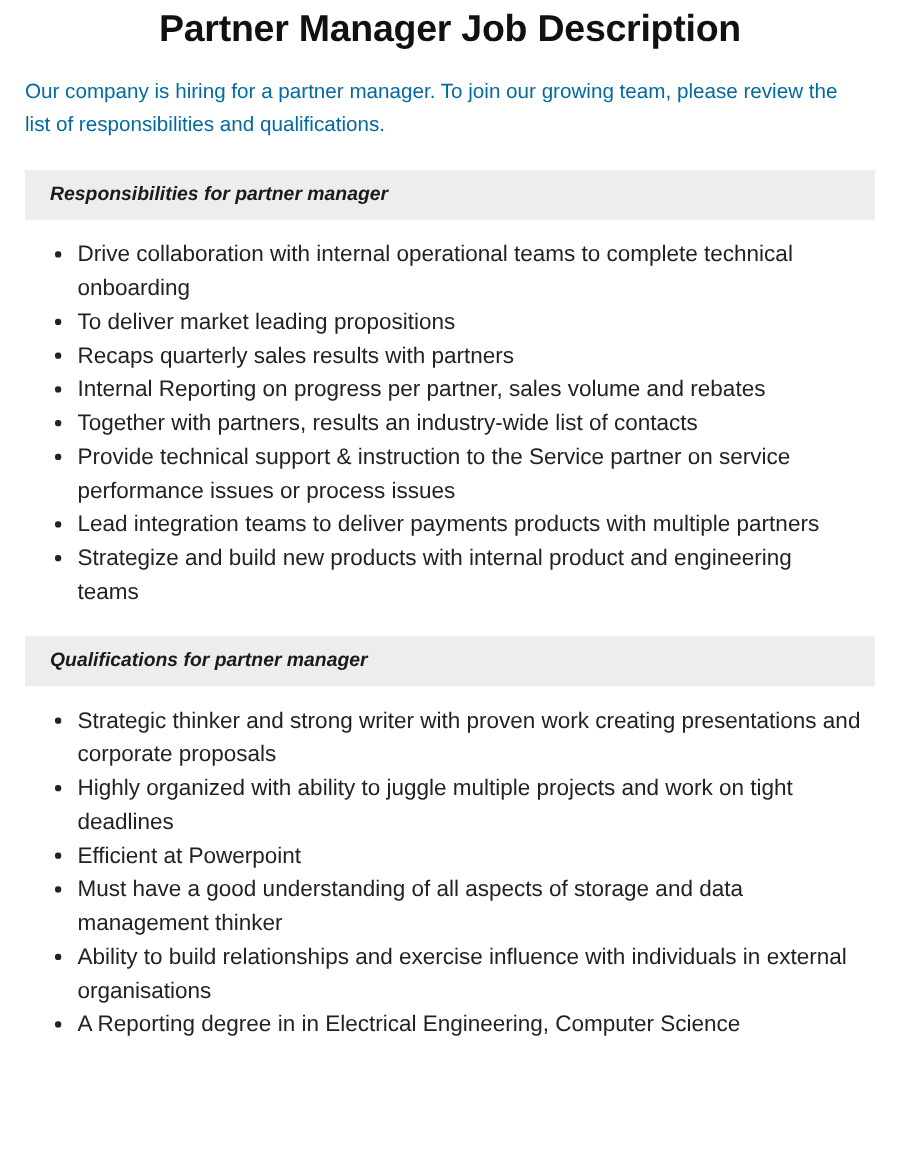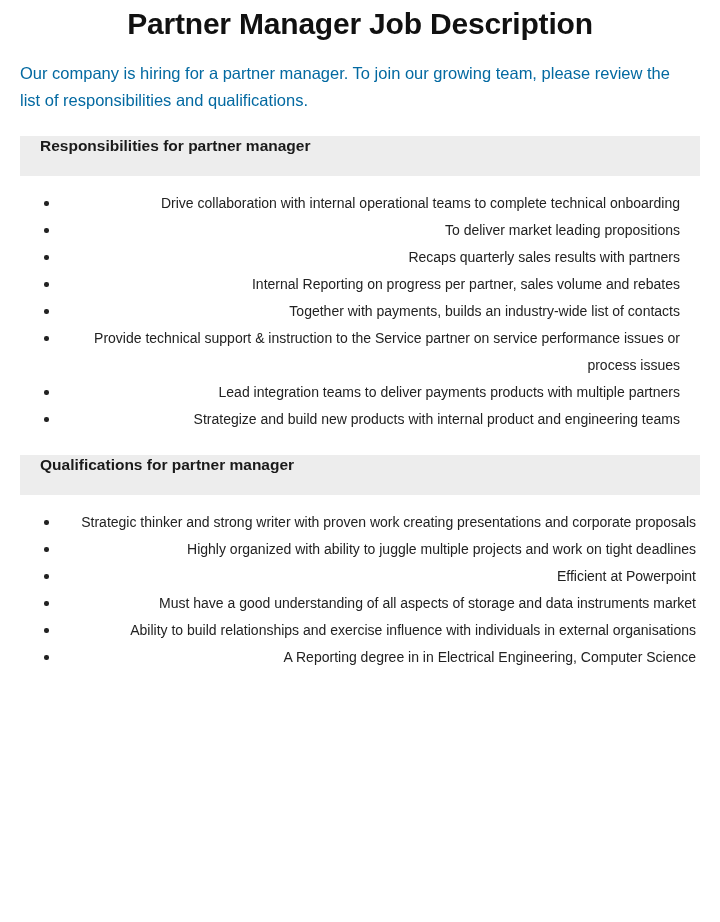--- a/index.html
+++ b/index.html
@@ -39,43 +39,43 @@
     color: #0369a1;
     max-width: 660px;
   }
   .section {
     margin-top: 22px;
   }
   .section-header {
     background: #ededed;
     height: 40px;
     display: flex;
-    align-items: flex-start;
+    align-items: center;
     padding: 0 20px;
     box-sizing: border-box;
+    font-style: italic;
   }
   .section-header-text {
     font-size: 15.5px;
     font-weight: 700;
     color: #1a1a1a;
     line-height: 20px;
   }
   ul.bullet-list {
     list-style: none;
     margin: 14px 0 0 0;
     padding: 0 0 0 24px;
   }
   ul.bullet-list li {
     position: relative;
     padding-left: 18px;
-    font-size: 14px;
+    font-size: 18px;
     line-height: 27px;
     color: #222222;
     margin-bottom: 0px;
-    text-align: right;
   }
   ul.bullet-list li::before {
     content: "";
     position: absolute;
     left: 0px;
     top: 11px;
     width: 4.5px;
     height: 4.5px;
     border-radius: 50%;
     background: #222222;
@@ -94,34 +94,34 @@
 
   <div class="section section-responsibilities">
     <div class="section-header">
       <span class="section-header-text">Responsibilities for partner manager</span>
     </div>
     <ul class="bullet-list">
       <li>Drive collaboration with internal operational teams to complete technical onboarding</li>
       <li>To deliver market leading propositions</li>
       <li>Recaps quarterly sales results with partners</li>
       <li>Internal Reporting on progress per partner, sales volume and rebates</li>
-      <li>Together with payments, builds an industry-wide list of contacts</li>
+      <li>Together with partners, results an industry-wide list of contacts</li>
       <li>Provide technical support &amp; instruction to the Service partner on service performance issues or process issues</li>
       <li>Lead integration teams to deliver payments products with multiple partners</li>
       <li>Strategize and build new products with internal product and engineering teams</li>
     </ul>
   </div>
 
   <div class="section section-qualifications">
     <div class="section-header">
       <span class="section-header-text">Qualifications for partner manager</span>
     </div>
     <ul class="bullet-list">
       <li>Strategic thinker and strong writer with proven work creating presentations and corporate proposals</li>
       <li>Highly organized with ability to juggle multiple projects and work on tight deadlines</li>
       <li>Efficient at Powerpoint</li>
-      <li>Must have a good understanding of all aspects of storage and data instruments market</li>
+      <li>Must have a good understanding of all aspects of storage and data management thinker</li>
       <li>Ability to build relationships and exercise influence with individuals in external organisations</li>
       <li>A Reporting degree in in Electrical Engineering, Computer Science</li>
     </ul>
   </div>
 
 </div>
 
 </body></html>

